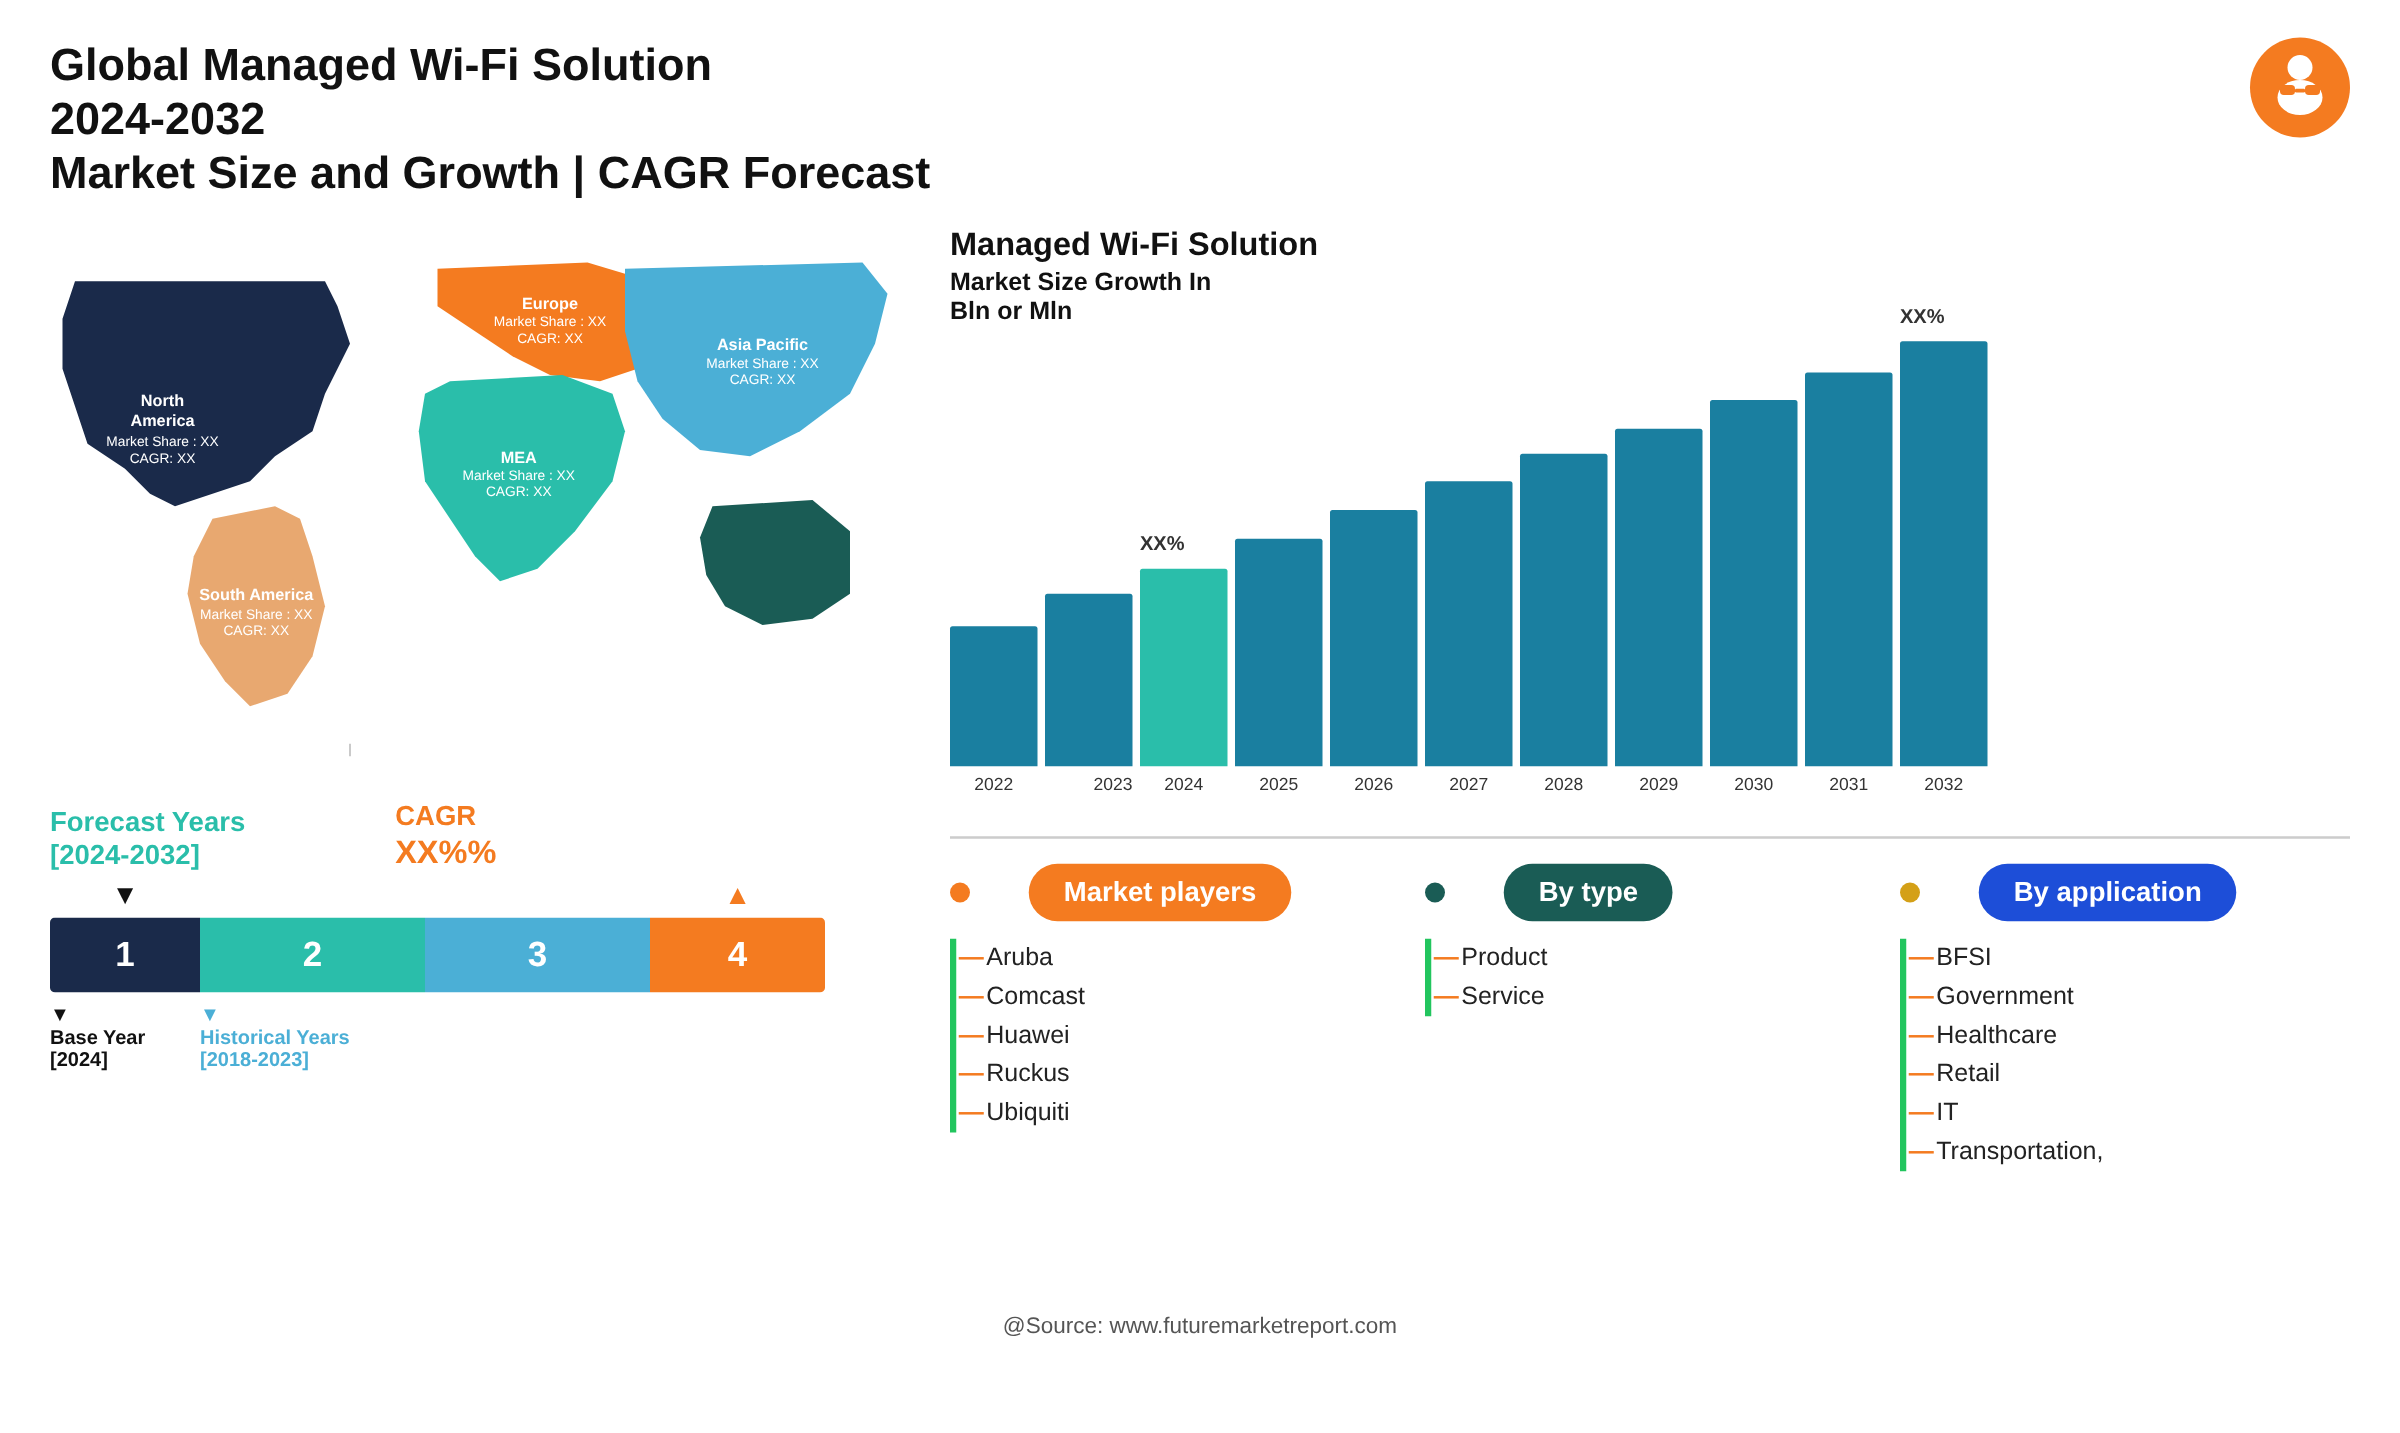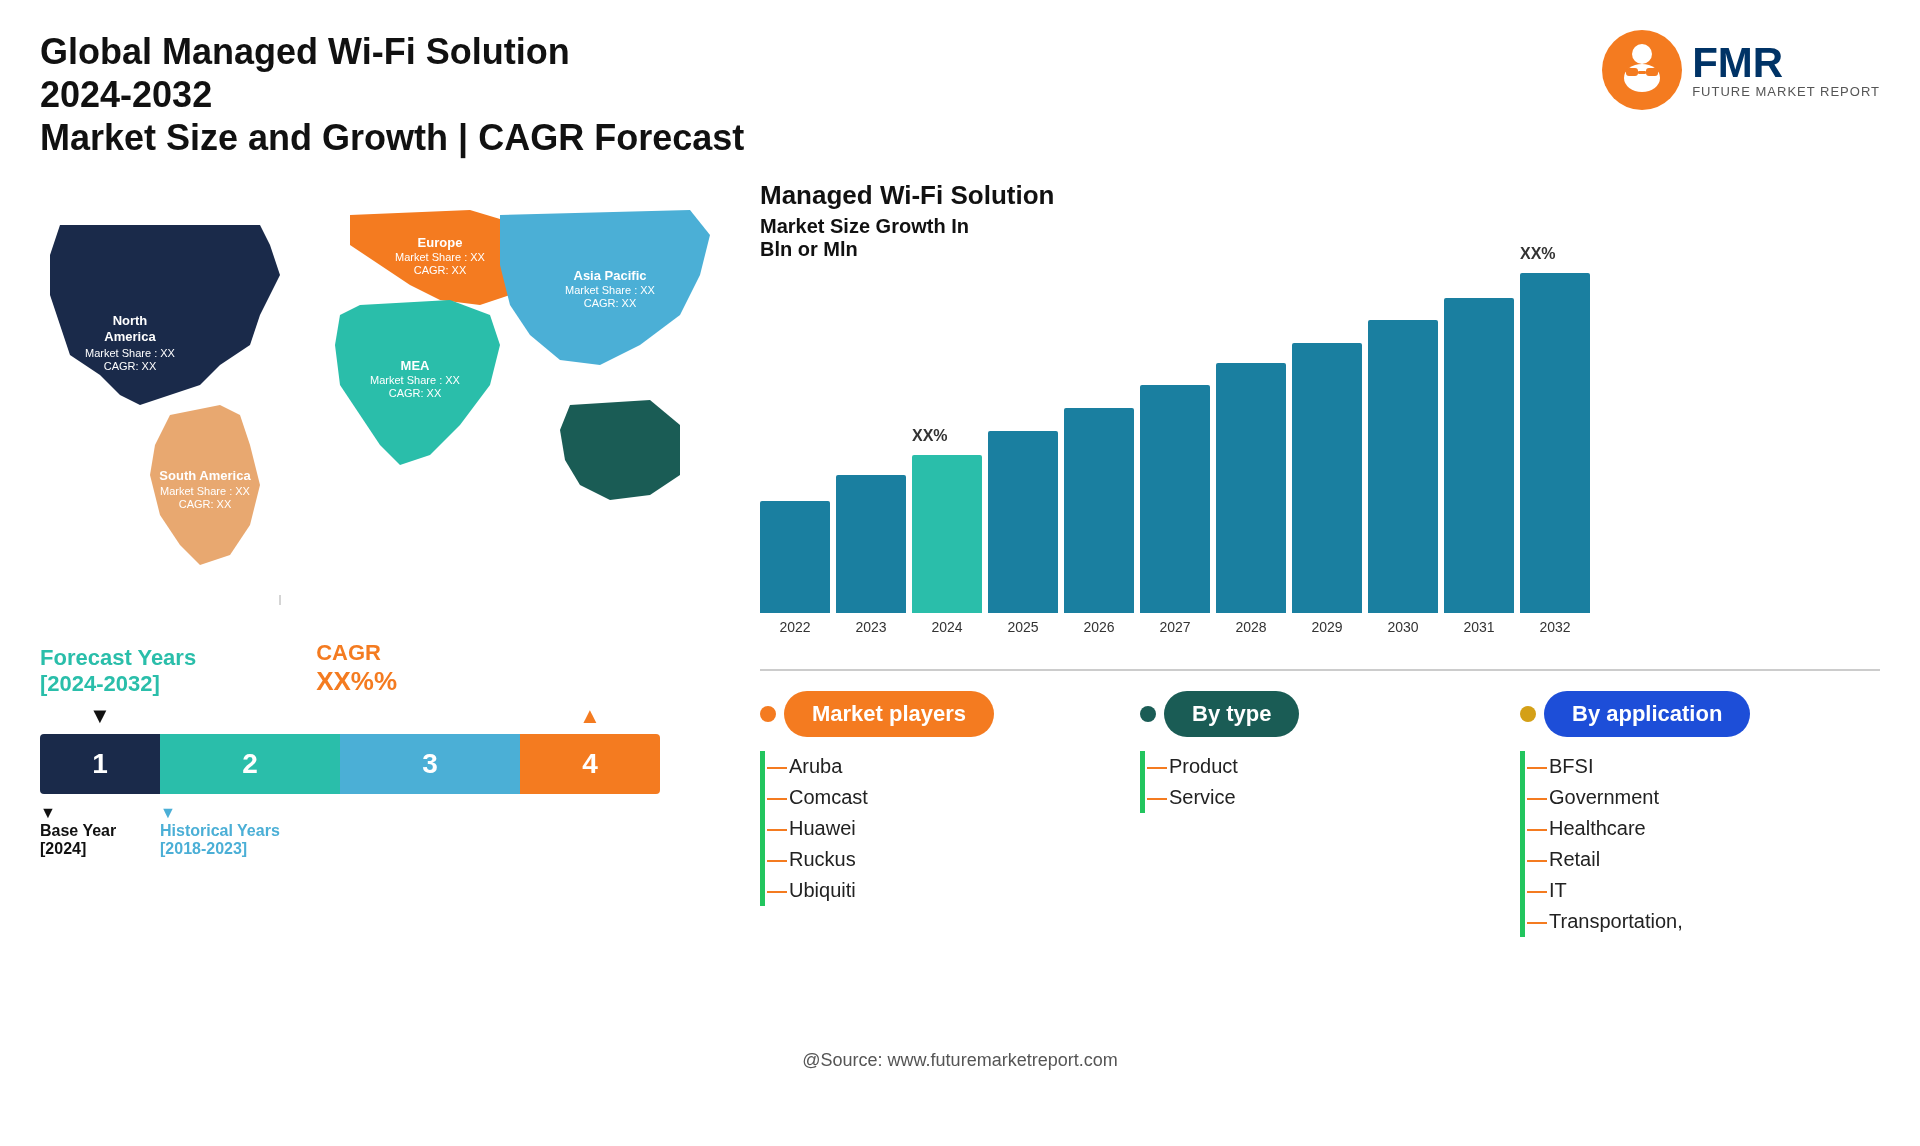--- a/index.html
+++ b/index.html
@@ -179,20 +179,21 @@
       width: 100%;
     }
     .info-column {
       flex: 1;
       min-width: 300px;
     }
     .info-header {
       display: flex;
       align-items: center;
       margin-bottom: 14px;
+      gap: 39px;
     }
     .info-dot {
       width: 16px;
       height: 16px;
       border-radius: 50%;
       margin-right: 8px;
       flex-shrink: 0;
     }
     .info-badge {
       padding: 10px 28px;
@@ -267,24 +268,20 @@
       <div class="logo-circle">
         <svg viewBox="0 0 60 60" xmlns="http://www.w3.org/2000/svg">
 
           <circle cx="30" cy="14" r="10" fill="#fff"></circle>
           <ellipse cx="30" cy="38" rx="18" ry="14" fill="#fff"></ellipse>
           <rect x="14" y="28" width="12" height="8" rx="3" fill="#f47b20"></rect>
           <rect x="34" y="28" width="12" height="8" rx="3" fill="#f47b20"></rect>
           <rect x="26" y="31" width="8" height="3" rx="1" fill="#f47b20"></rect>
         </svg>
       </div>
-      <div class="logo-text">
-        <span class="fmr">FMR</span>
-        <span class="sub">FUTURE MARKET REPORT</span>
-      </div>
     </div>
   </div>
 
   <div class="main-content">
 
     <div class="left-panel">
 
       <div class="map-container">
         <svg class="world-map" viewBox="0 0 680 420" xmlns="http://www.w3.org/2000/svg">
 
@@ -372,21 +369,21 @@
       <div class="chart-subtitle">
         Market Size Growth In<br>Bln or Mln
       </div>
 
       <div class="chart-area" id="chart-bars">
 
       <div class="bar-column" style="display: flex; flex-direction: column; align-items: center; position: relative; padding-bottom: 26px;">
             <div class="bar-rect" style="height: 112px; width: 70px; position: relative;"></div>
             <div class="bar-year" style="position: absolute; bottom: 4px; font-size: 14px; color: rgb(51, 51, 51); white-space: nowrap;">2022</div>
           </div>
-          <div class="bar-column" style="display: flex; flex-direction: column; align-items: center; position: relative; padding-bottom: 26px; margin-top: 25px;">
+          <div class="bar-column" style="display: flex; flex-direction: column; align-items: flex-end; position: relative; padding-bottom: 26px; margin-top: 25px;">
             <div class="bar-rect" style="height: 138px; width: 70px; position: relative;"></div>
             <div class="bar-year" style="position: absolute; bottom: 4px; font-size: 14px; color: rgb(51, 51, 51); white-space: nowrap;">2023</div>
           </div>
           <div class="bar-column" style="display: flex; flex-direction: column; align-items: center; position: relative; padding-bottom: 26px;">
             <div class="bar-rect highlight" style="height: 158px; width: 70px; position: relative;">
               <div class="bar-label-top">XX%</div>
             </div>
             <div class="bar-year" style="position: absolute; bottom: 4px; font-size: 14px; color: rgb(51, 51, 51); white-space: nowrap;">2024</div>
           </div>
           <div class="bar-column" style="display: flex; flex-direction: column; align-items: center; position: relative; padding-bottom: 26px;">

